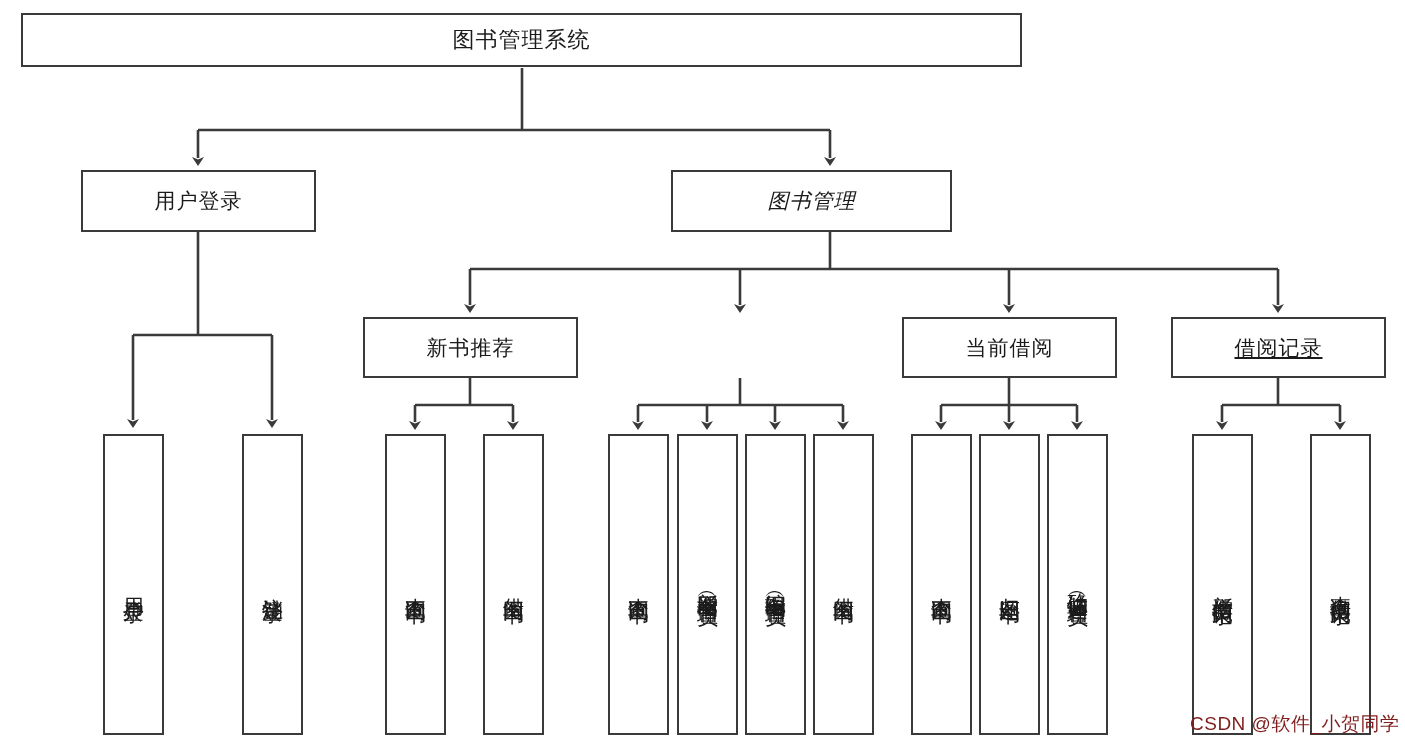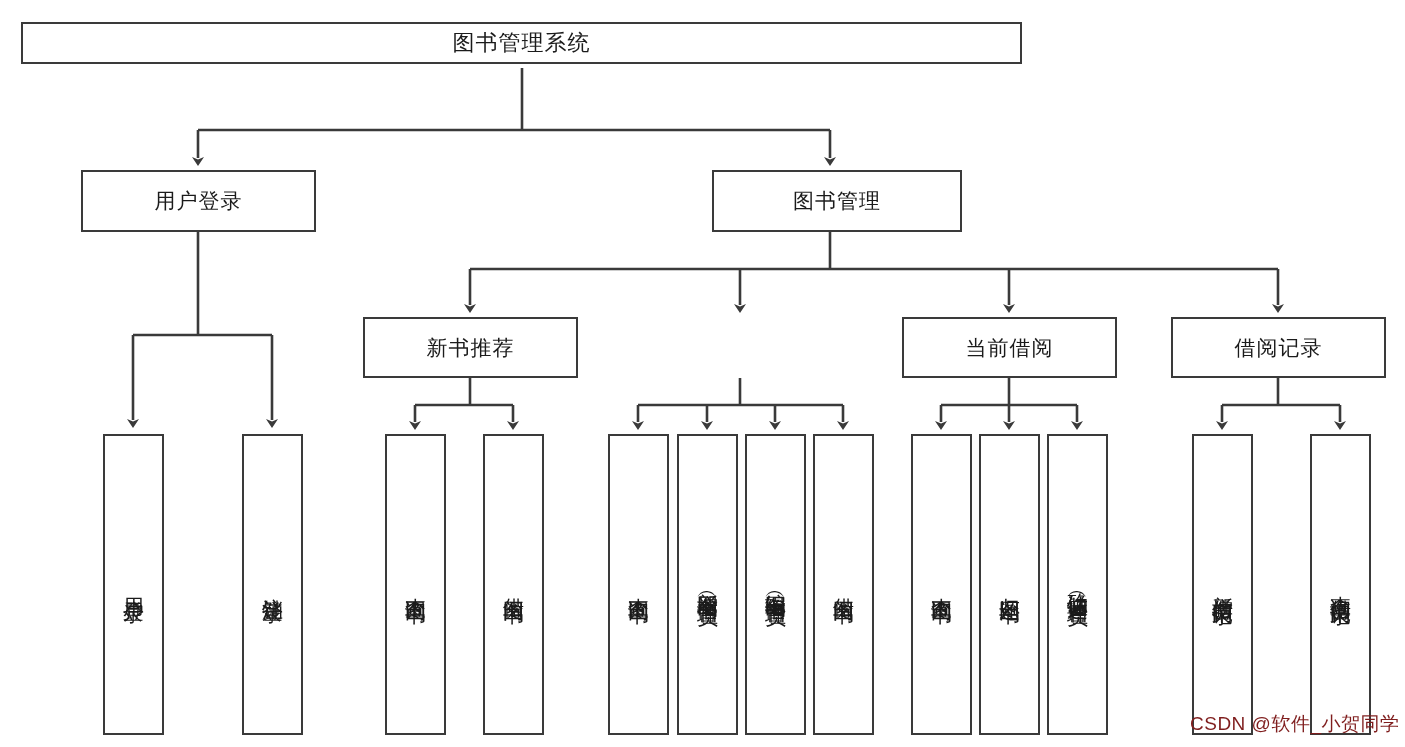--- a/index.html
+++ b/index.html
@@ -110,28 +110,28 @@
       <path d="M1009,405 L1009,422" marker-end="url(#arw)"></path>
       <path d="M1077,405 L1077,422" marker-end="url(#arw)"></path>
 
       <path d="M1278,378 L1278,405"></path>
       <path d="M1222,405 L1340,405"></path>
       <path d="M1222,405 L1222,422" marker-end="url(#arw)"></path>
       <path d="M1340,405 L1340,422" marker-end="url(#arw)"></path>
     </g>
   </svg>
 
-  <div class="node node-h node-root" style="left:21px; top:22px; width:1001px; height:42px;">图书管理系统</div>
+  <div class="node node-h node-root" style="left:21px; top:13px; width:1001px; height:54px;">图书管理系统</div>
 
   <div class="node node-h" style="left:81px; top:170px; width:235px; height:62px;">用户登录</div>
-  <div class="node node-h" style="left:712px; top:170px; width:250px; height:62px;">图书管理</div>
+  <div class="node node-h" style="left:671px; top:170px; width:281px; height:62px;font-style:italic;">图书管理</div>
 
   <div class="node node-h" style="left:363px; top:317px; width:215px; height:61px;">新书推荐</div>
   <div class="node node-h" style="left:902px; top:317px; width:215px; height:61px;text-align:center;">当前借阅</div>
-  <div class="node node-h" style="left:1171px; top:317px; width:215px; height:61px;">借阅记录</div>
+  <div class="node node-h" style="left:1171px; top:317px; width:215px; height:61px;text-decoration:underline;">借阅记录</div>
 
   <div class="node node-v" style="left:103px; top:434px; width:61px; height:301px;">用户登录</div>
   <div class="node node-v" style="left:242px; top:434px; width:61px; height:301px;">注销登录</div>
 
   <div class="node node-v" style="left:385px; top:434px; width:61px; height:301px;">查询图书</div>
   <div class="node node-v" style="left:483px; top:434px; width:61px; height:301px;">借阅图书</div>
 
   <div class="node node-v" style="left:608px; top:434px; width:61px; height:301px;">查询图书</div>
   <div class="node node-v" style="left:677px; top:434px; width:61px; height:301px;">新增图书（管理员）</div>
   <div class="node node-v" style="left:745px; top:434px; width:61px; height:301px;">编辑图书（管理员）</div>

